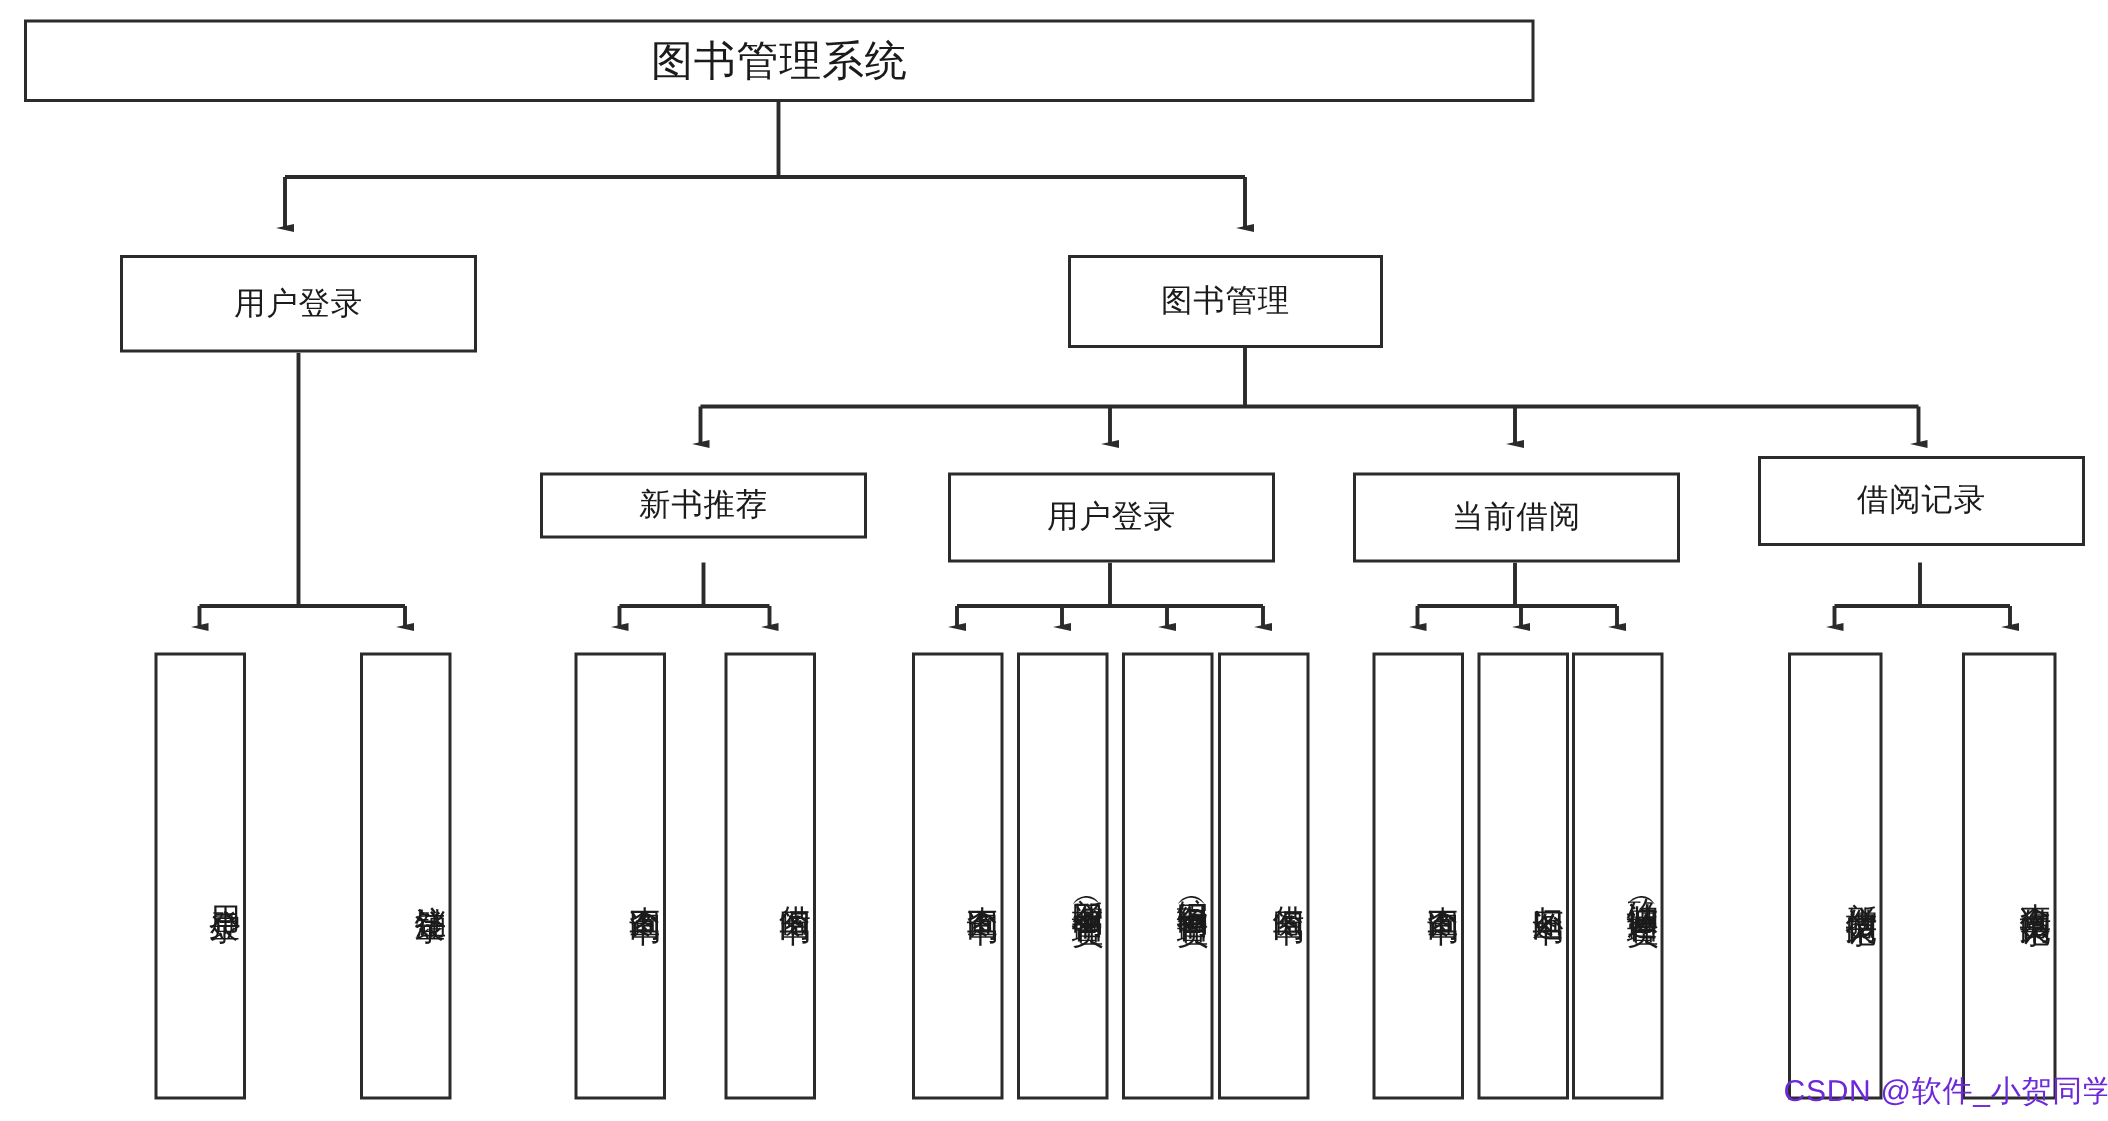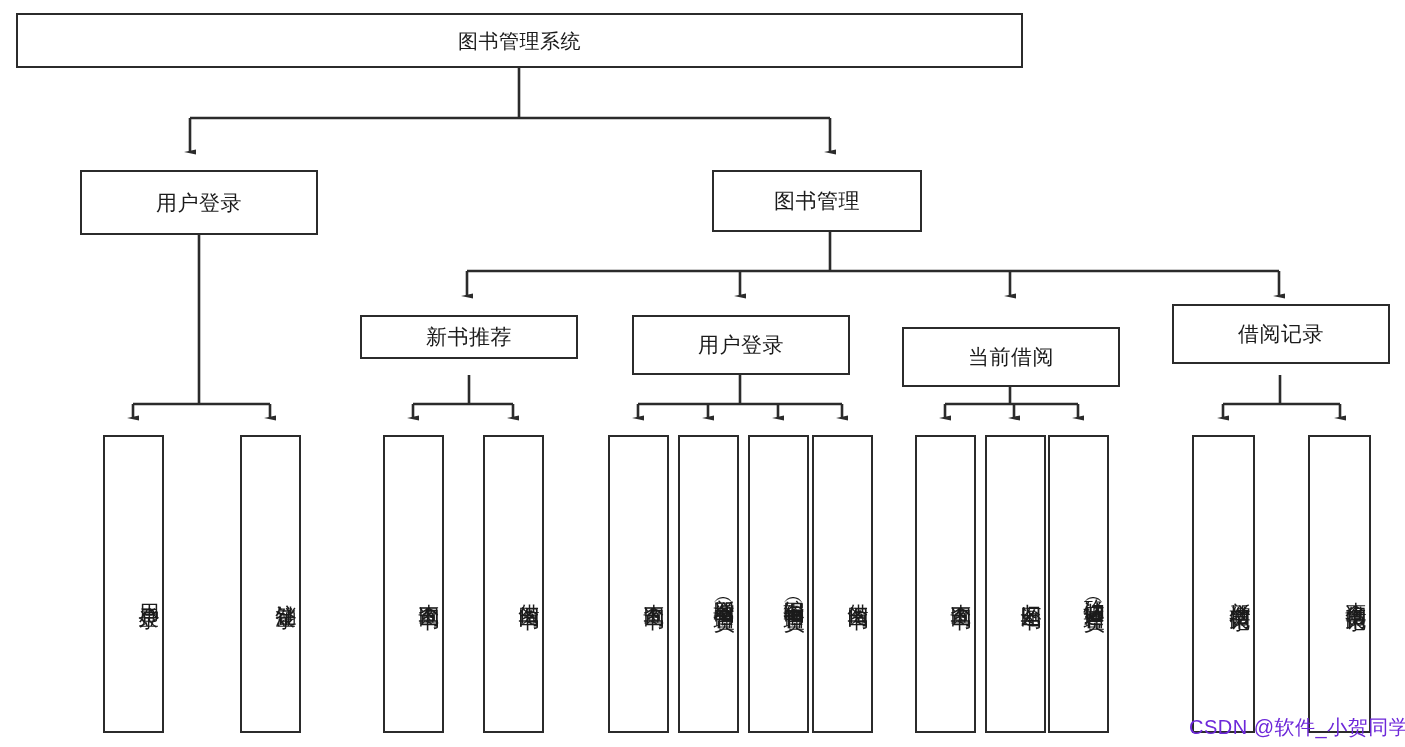--- a/index.html
+++ b/index.html
@@ -36,21 +36,21 @@
     justify-content: center;
     color: #1b1b1b;
   }
   .node.horizontal {
     font-size: 21px;
     letter-spacing: 0.5px;
     line-height: 1.2;
     text-align: center;
   }
   .node.root {
-    font-size: 20px;
+    font-size: 28px;
   }
   .node.vertical {
     writing-mode: vertical-rl;
     text-orientation: upright;
     font-size: 21px;
     line-height: 1.28;
     letter-spacing: 2px;
     align-items: flex-start;
     justify-content: center;
     padding-top: 14px;
@@ -138,21 +138,21 @@
   <div class="node horizontal" style="left:712px; top:170px; width:210px; height:62px;">
     <span>图书管理</span>
   </div>
 
   <div class="node horizontal" style="left:360px; top:315px; width:218px; height:44px;">
     <span>新书推荐</span>
   </div>
   <div class="node horizontal" style="left:632px; top:315px; width:218px; height:60px;">
     <span>用户登录</span>
   </div>
-  <div class="node horizontal" style="left:902px; top:315px; width:218px; height:60px;margin-top:12px;">
+  <div class="node horizontal" style="left:902px; top:315px; width:218px; height:60px;">
     <span>当前借阅</span>
   </div>
   <div class="node horizontal" style="left:1172px; top:304px; width:218px; height:60px;">
     <span>借阅记录</span>
   </div>
 
   <div class="node vertical" style="left:103px; top:435px; width:61px; height:298px;">
     <span class="vtext">用户登录</span>
   </div>
   <div class="node vertical" style="left:240px; top:435px; width:61px; height:298px;">

